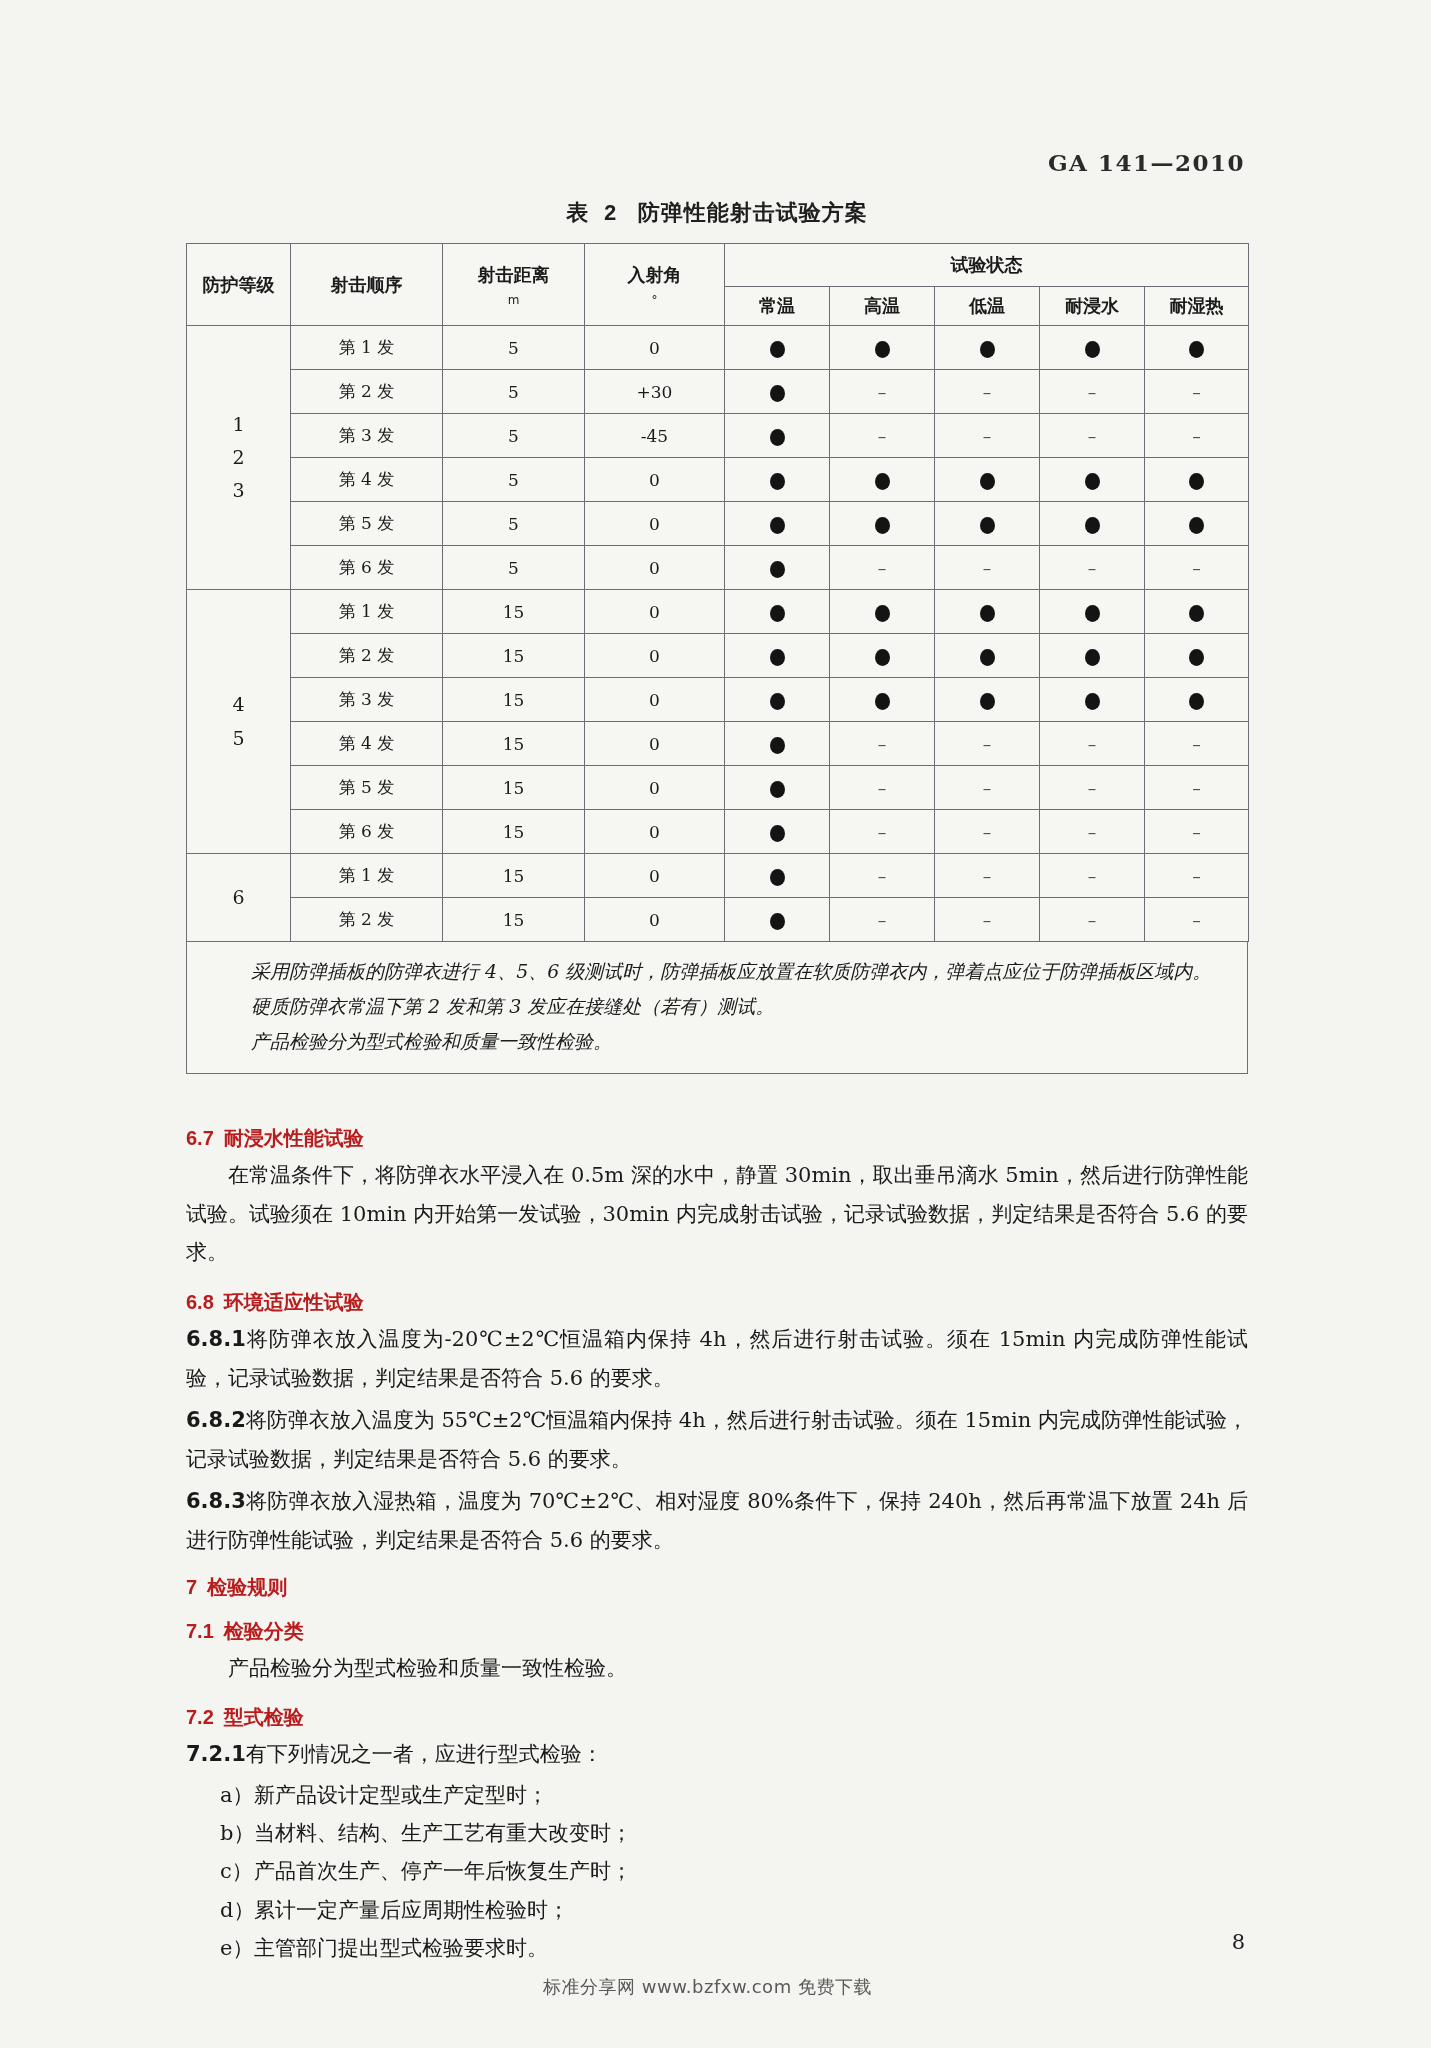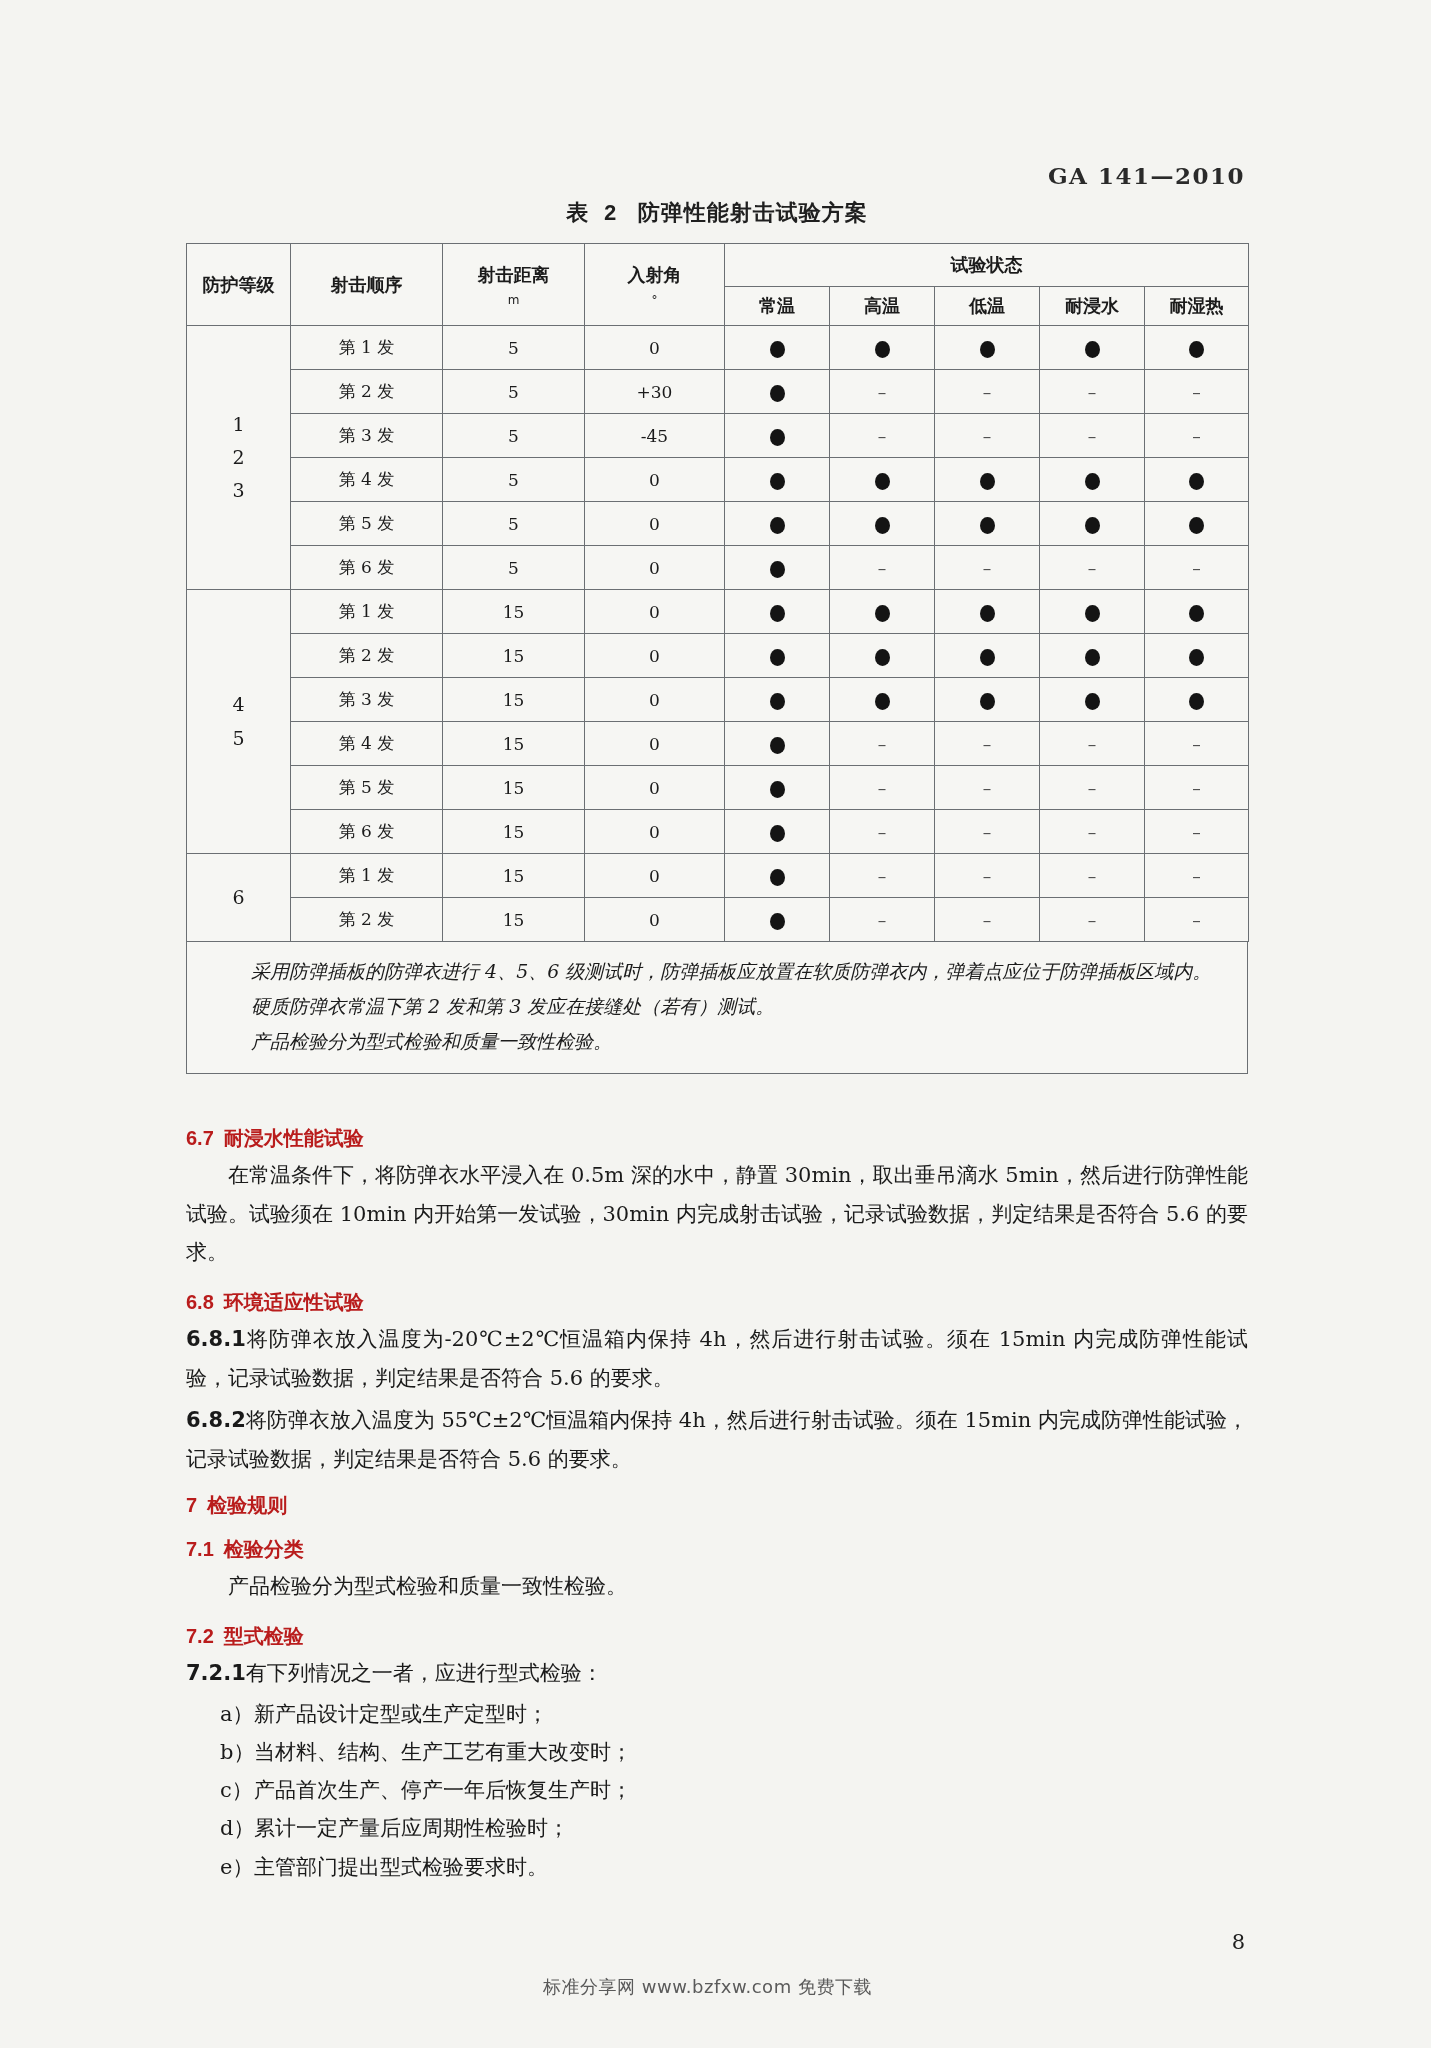--- a/index.html
+++ b/index.html
@@ -20,21 +20,21 @@
     position: absolute;
     left: 186px;
     top: 0;
     width: 1062px;
   }
 
   
   .run-header {
     position: absolute;
     right: 186px;
-    top: 162px;
+    top: 149px;
     font-family: "DejaVu Serif", "Liberation Serif", serif;
     font-weight: bold;
     font-size: 23px;
     letter-spacing: 1.5px;
     color: #2a2a2a;
   }
 
   
   .table-caption {
     position: absolute;
@@ -401,20 +401,23 @@
     <div class="sec-head">
       <span class="sn">6.8</span><span>环境适应性试验</span>
     </div>
 
     <p class="para numbered">
       <span class="sn">6.8.1</span><span>将防弹衣放入温度为-20℃±2℃恒温箱内保持 4h，然后进行射击试验。须在 15min 内完成防弹性能试验，记录试验数据，判定结果是否符合 5.6 的要求。</span>
     </p>
     <p class="para numbered">
       <span class="sn">6.8.2</span><span>将防弹衣放入温度为 55℃±2℃恒温箱内保持 4h，然后进行射击试验。须在 15min 内完成防弹性能试验，记录试验数据，判定结果是否符合 5.6 的要求。</span>
     </p>
+    <p class="para numbered">
+      <span class="sn">6.8.3</span><span>将防弹衣放入湿热箱，温度为 70℃±2℃、相对湿度 80%条件下，保持 240h，然后再常温下放置 24h 后进行防弹性能试验，判定结果是否符合 5.6 的要求。</span>
+    </p>
 
     <div class="sec-head blk">
       <span class="sn">7</span><span>检验规则</span>
     </div>
 
     <div class="sec-head">
       <span class="sn">7.1</span><span>检验分类</span>
     </div>
     <p class="para indent">产品检验分为型式检验和质量一致性检验。</p>
 

